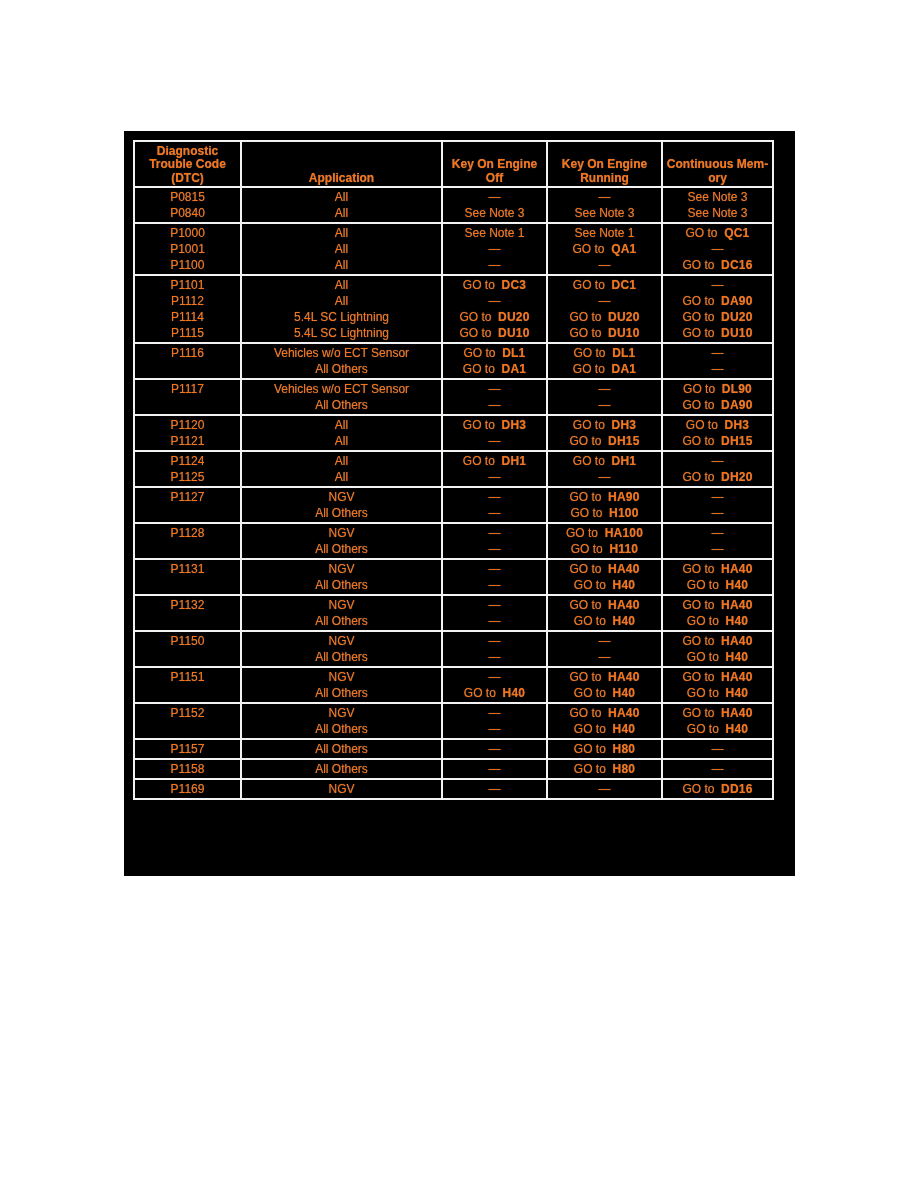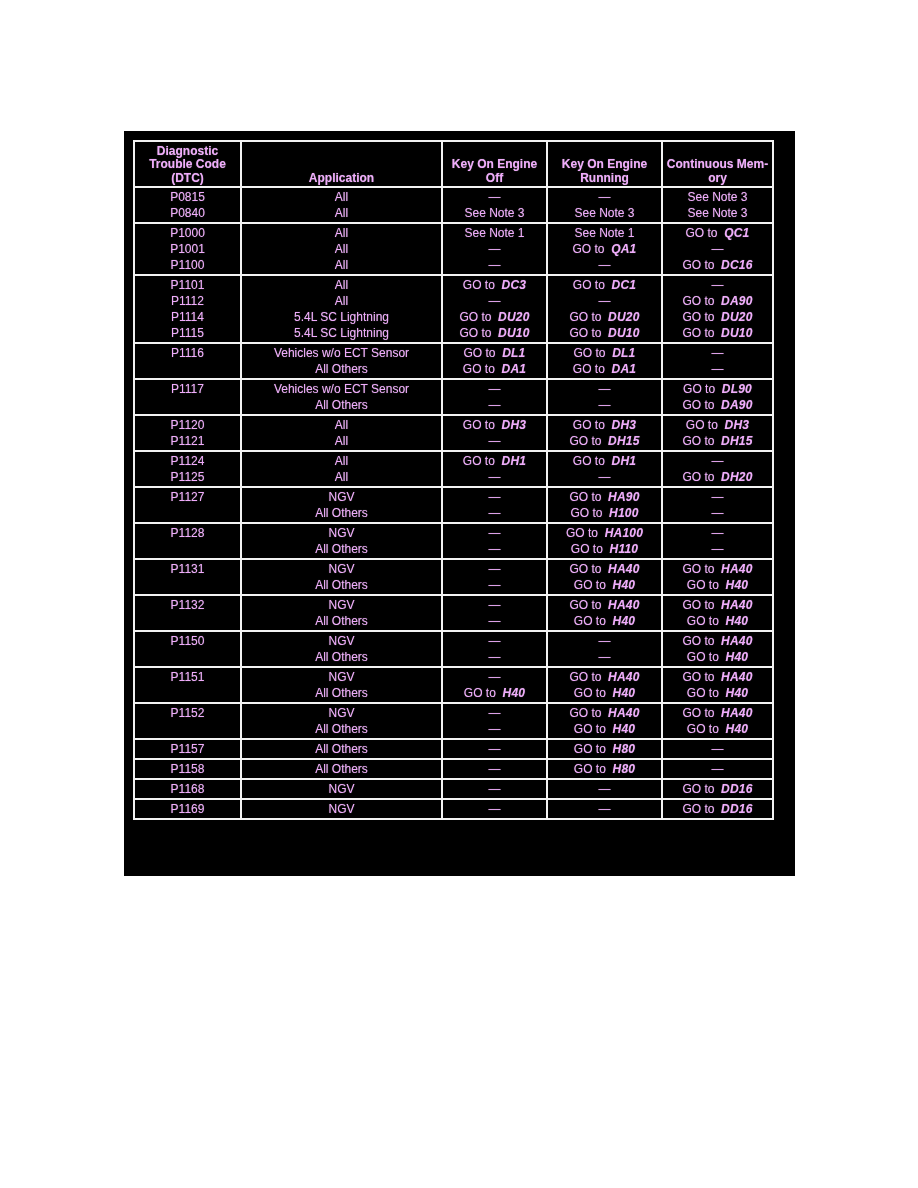--- a/index.html
+++ b/index.html
@@ -26,21 +26,21 @@
     background: #000000;
   }
   table.dtc-table {
     position: absolute;
     left: 9px;
     top: 9px;
     border-collapse: collapse;
     table-layout: fixed;
     width: 639px;
     background: #000000;
-    color: #f0abfc;
+    color: #f97316;
     padding-left: 24px;
   }
   table.dtc-table td, table.dtc-table th {
     border: 2px solid #f2f2f2;
     padding: 1px 2px;
     text-align: center;
     overflow: hidden;
   }
   col.c-dtc  { width: 107px; }
   col.c-app  { width: 201px; }
@@ -56,21 +56,21 @@
     padding-bottom: 3px;
     text-shadow: 0 0 1px rgba(255,255,255,0.45);
   }
   td {
     vertical-align: top;
     font-size: 12px;
     line-height: 16px;
     text-shadow: 0 0 1px rgba(255,255,255,0.4);
   }
   td .line { white-space: nowrap; }
-  td .line b { font-weight: bold; letter-spacing: 0.2px; font-style: italic; }
+  td .line b { font-weight: bold; letter-spacing: 0.2px; }
   
   table.dtc-table tr { border-color: #e8e8e8; }
 </style>
 </head>
 <body>
 
 <div class="scan-page">
   <div class="black-panel">
     <table class="dtc-table">
       <colgroup>
@@ -448,37 +448,20 @@
             </td>
             <td>
               <div class="line">GO to&nbsp; <b>H80</b></div>
             </td>
             <td>
               <div class="line">—</div>
             </td>
           </tr>
           <tr>
             <td>
-              <div class="line">P1168</div>
-            </td>
-            <td>
-              <div class="line">NGV</div>
-            </td>
-            <td>
-              <div class="line">—</div>
-            </td>
-            <td>
-              <div class="line">—</div>
-            </td>
-            <td>
-              <div class="line">GO to&nbsp; <b>DD16</b></div>
-            </td>
-          </tr>
-          <tr>
-            <td>
               <div class="line">P1169</div>
             </td>
             <td>
               <div class="line">NGV</div>
             </td>
             <td>
               <div class="line">—</div>
             </td>
             <td>
               <div class="line">—</div>

